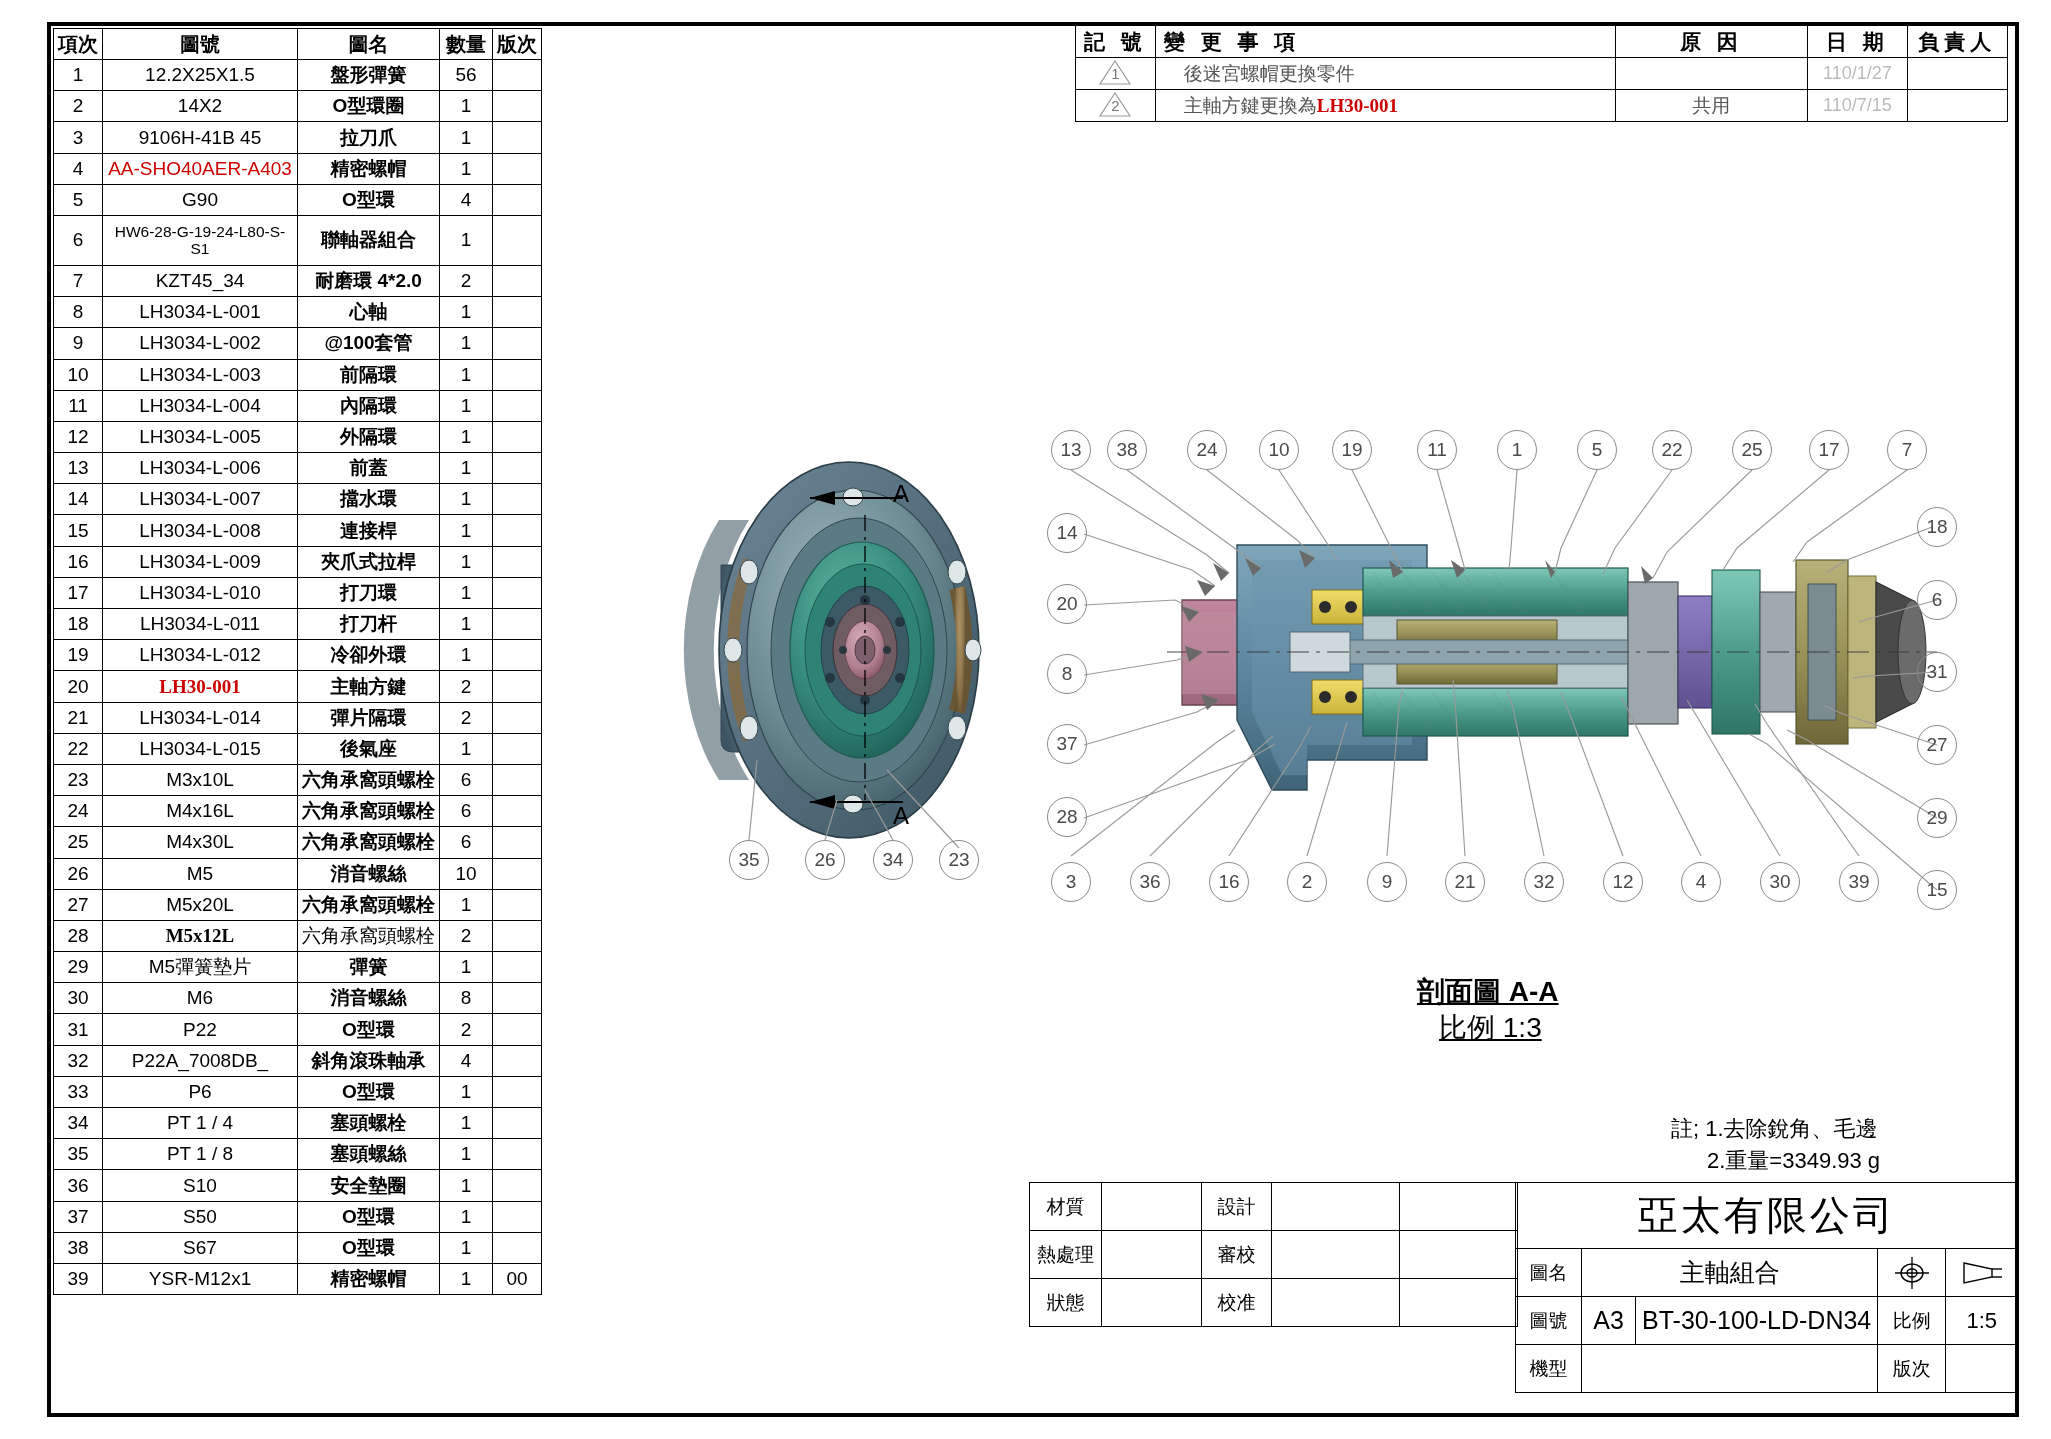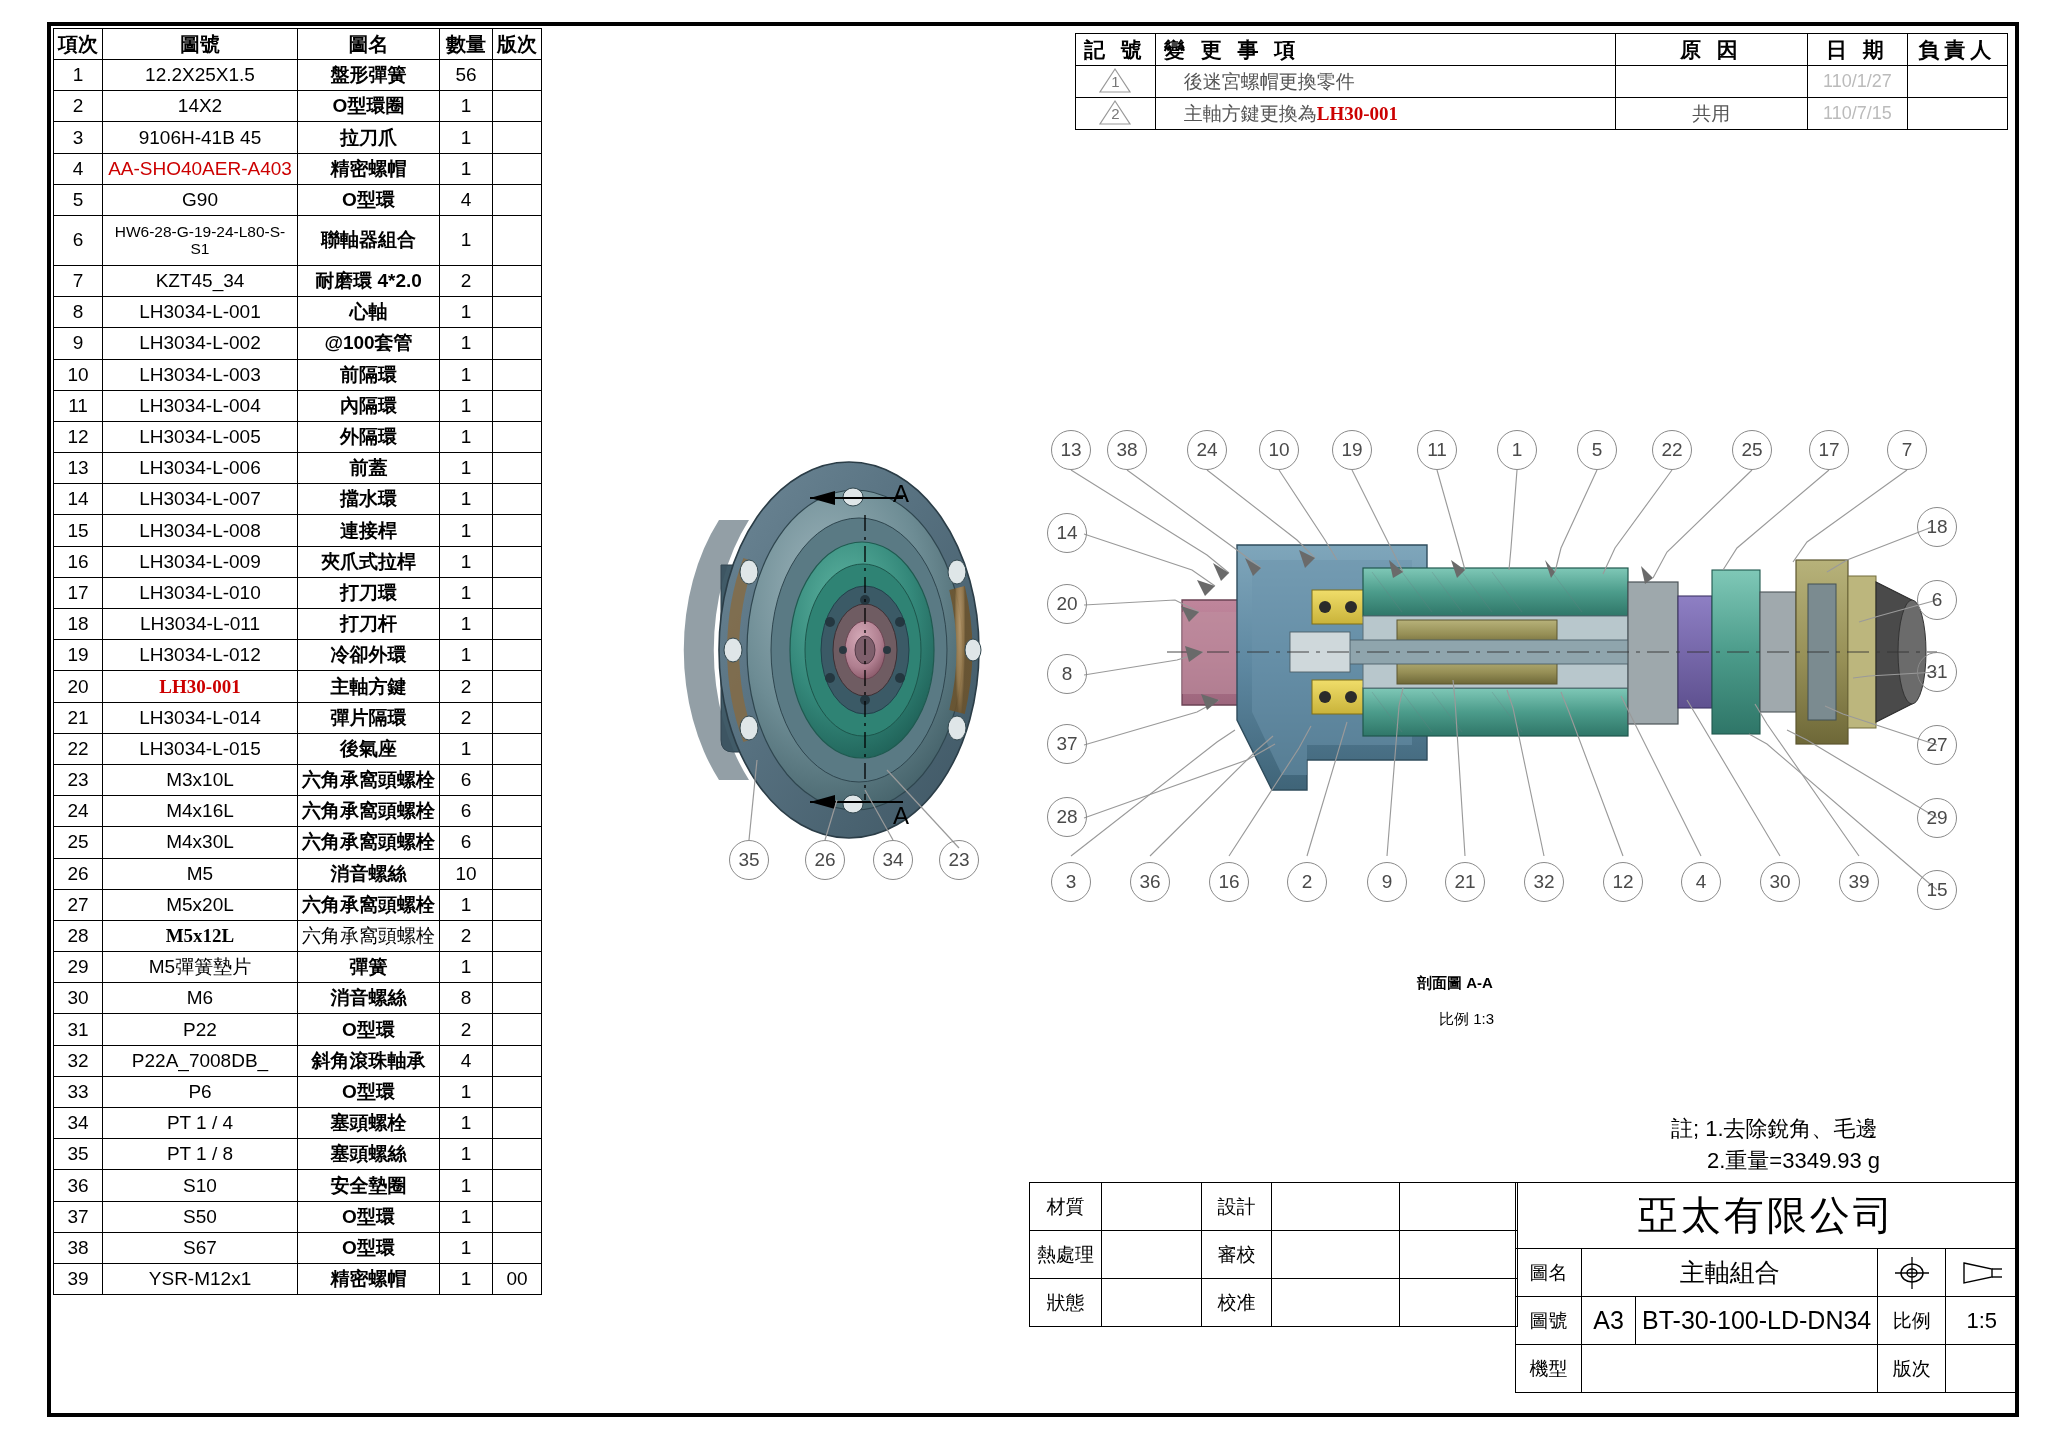--- a/index.html
+++ b/index.html
@@ -43,21 +43,21 @@
   .bom .c-qty   { width:53px; }
   .bom .c-rev   { width:48px; }
   .bom .tall { height:50px; }
   .bom .pn-small { font-size:15.5px; line-height:1.12; white-space:normal; }
   .bom .red { color:#cc0000; }
   .bom .serif { font-family:"Liberation Serif", serif; font-weight:700; }
   .bom .bolded { font-weight:400; }
 
   
   .revtbl {
-    position:absolute; left:1068px; top:33px;
+    position:absolute; left:1068px; top:25px;
     border-collapse:collapse;
   }
   .revtbl td, .revtbl th {
     border:1.3px solid #000;
     height:32px; padding:0 8px;
     font-size:20px; text-align:center; vertical-align:middle;
     white-space:nowrap;
   }
   .revtbl th { font-weight:700; font-size:21px; letter-spacing:5px; }
   .revtbl .w-sym   { width:70px; }
@@ -88,21 +88,21 @@
     height:48px; padding:0 6px; white-space:nowrap;
   }
   .tb-left { position:absolute; left:1022px; top:1182px; }
   .tb-right { position:absolute; left:1508px; top:1182px; }
 
   
   .note {
     position:absolute; font-size:21px; white-space:pre; line-height:1.35;
   }
   .sect-label {
-    position:absolute; font-size:15px; line-height:1.4; white-space:pre;
+    position:absolute; font-size:28px; line-height:1.4; white-space:pre;text-decoration:underline;
   }
 
   
   .balloon {
     position:absolute; width:40px; height:40px; border-radius:50%;
     border:1.4px solid #8a8a8a; color:#4a4a4a;
     font-size:19px; display:flex; align-items:center; justify-content:center;
     background:transparent;
   }
 

